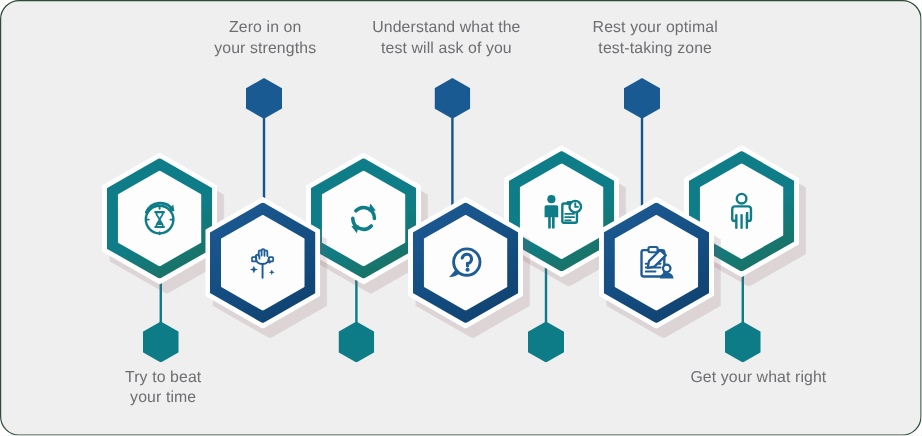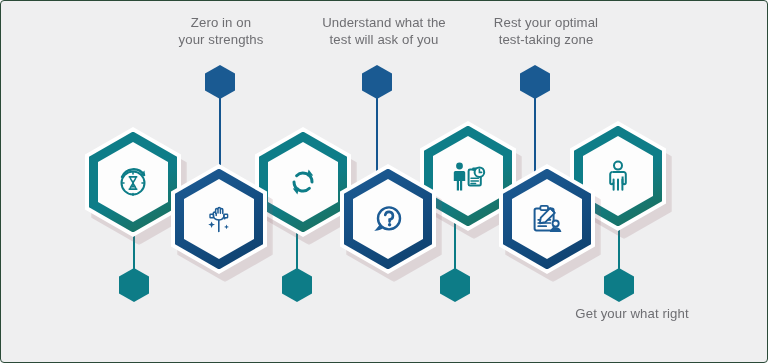--- a/index.html
+++ b/index.html
@@ -4,21 +4,21 @@
 <style>
   html,body{margin:0;padding:0;}
   body{
     width:768px;height:363px;overflow:hidden;
     font-family:"Liberation Sans", sans-serif;
     background:#ffffff;
   }
   .canvas{
     position:relative;width:768px;height:363px;
     background:#efeff0;
-    border-radius:4px;
+    border-radius:16px;
     border:1px solid #2b4a38;
     box-sizing:border-box;
     overflow:hidden;
   }
 
   
   .label{
     position:absolute;
     text-align:center;
     color:#6e6e72;
@@ -90,26 +90,28 @@
   .label{ z-index:5; }
 </style>
 </head>
 <body>
 
 <div class="canvas">
 
   <div class="label top" style="left:145px;top:13px;width:150px;">Zero in on
 your strengths</div>
 
-  <div class="label top" style="left:290px;top:13px;width:186px;">Understand what the
+  <div class="label top" style="left:278px;top:13px;width:186px;">Understand what the
 test will ask of you</div>
 
   <div class="label top" style="left:462px;top:13px;width:166px;">Rest your optimal
 test-taking zone</div>
 
+  <div class="label bottom" style="left:62px;top:304px;width:146px;">Try to beat
+your time</div>
 
 
 
   <div class="label bottom" style="left:546px;top:304px;width:170px;">Get your what right</div>
 
   <div class="stem up" style="left:218px;top:80px;height:115px;"></div>
   <div class="stem up" style="left:375px;top:80px;height:115px;"></div>
   <div class="stem up" style="left:533px;top:80px;height:115px;"></div>
 
   <div class="stem down" style="left:132px;top:175px;height:105px;"></div>

